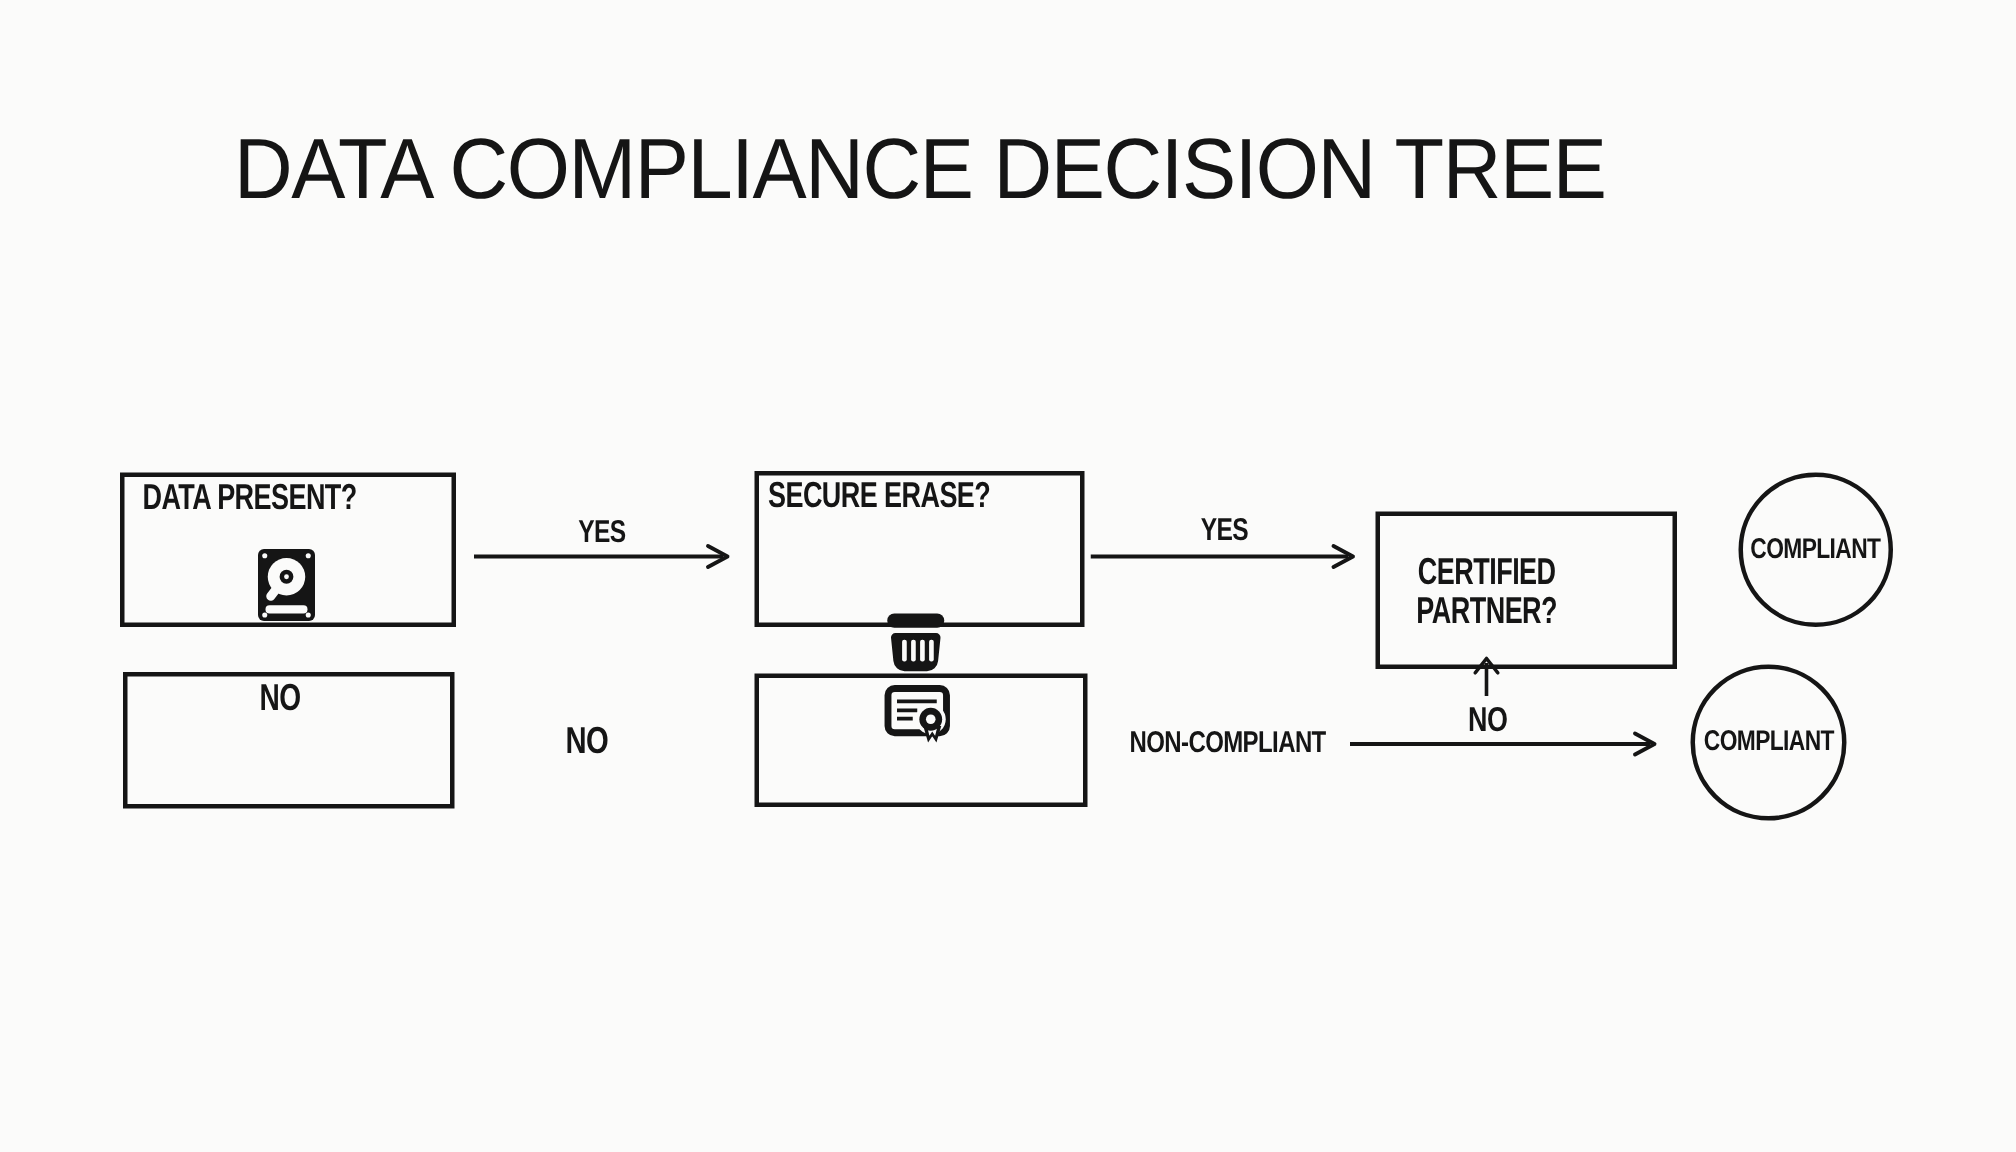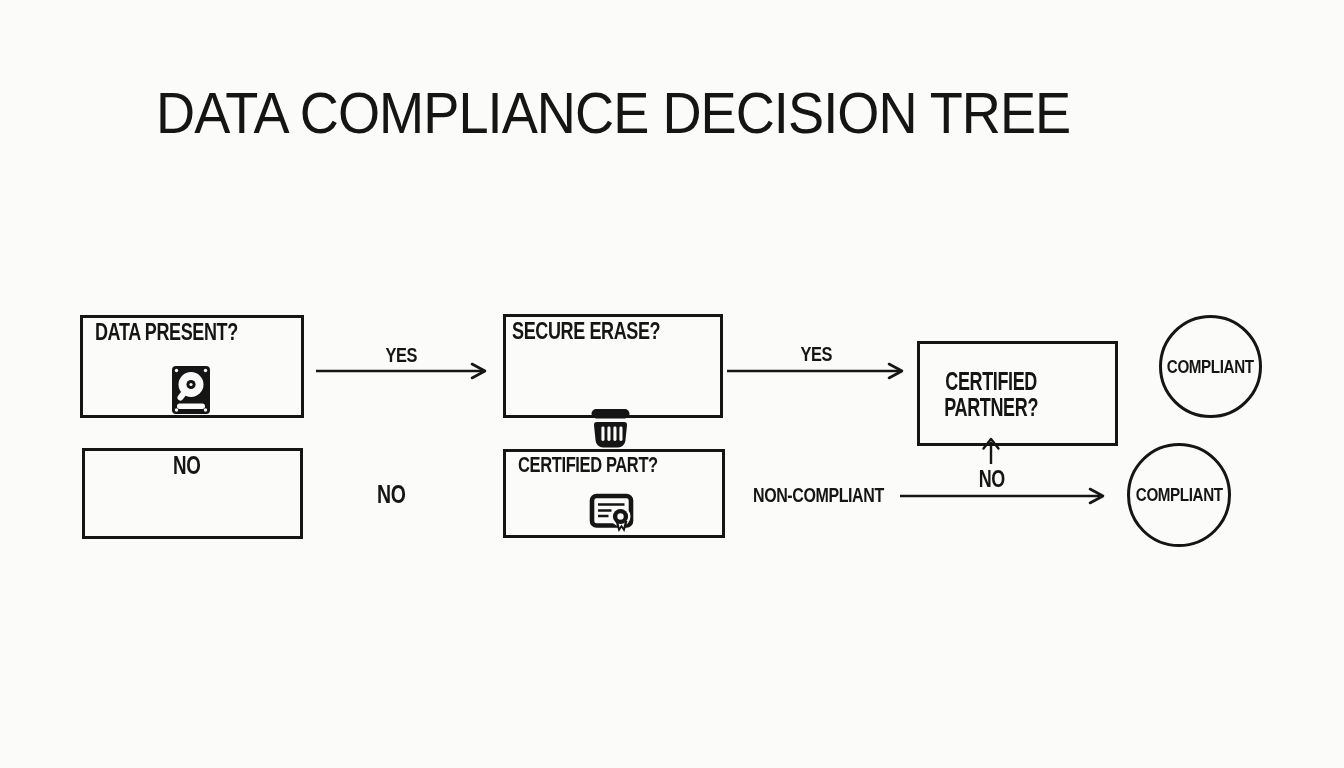--- a/index.html
+++ b/index.html
@@ -144,21 +144,20 @@
 
   <div class="node" id="node-no">
     <span class="lbl"><span class="cond sxl fs25">NO</span></span>
   </div>
 
   <div class="float-label" id="label-no-mid">
     <span class="cond sxc">NO</span>
   </div>
 
   <div class="node" id="node-certified-part">
-    <span class="lbl"><span class="cond sxl fs22">CERTIFIED PART?</span></span>
     <span class="icon" id="cert-icon">
       <svg width="45" height="42" viewBox="0 0 45 42">
         <rect x="3" y="3" width="39" height="29.5" rx="4.5" fill="none" stroke="#151515" stroke-width="4.6"></rect>
         <line x1="9" y1="11.5" x2="35.5" y2="11.5" stroke="#151515" stroke-width="2.5"></line>
         <line x1="9" y1="17.5" x2="22.5" y2="17.5" stroke="#151515" stroke-width="2.5"></line>
         <line x1="9" y1="23" x2="19.5" y2="23" stroke="#151515" stroke-width="2.5"></line>
         <circle cx="31.5" cy="23.5" r="10" fill="#fbfbfa"></circle>
         <path d="M26.5,28 l3.2,11 l2.8,-4.2 l2.8,4.2 l3.2,-11 z" fill="#151515"></path>
         <path d="M28.6,26.5 l2,8 l1.9,-2.9 l1.9,2.9 l2,-8 z" fill="#fbfbfa"></path>
         <circle cx="31.5" cy="23.5" r="7.6" fill="#151515"></circle>

